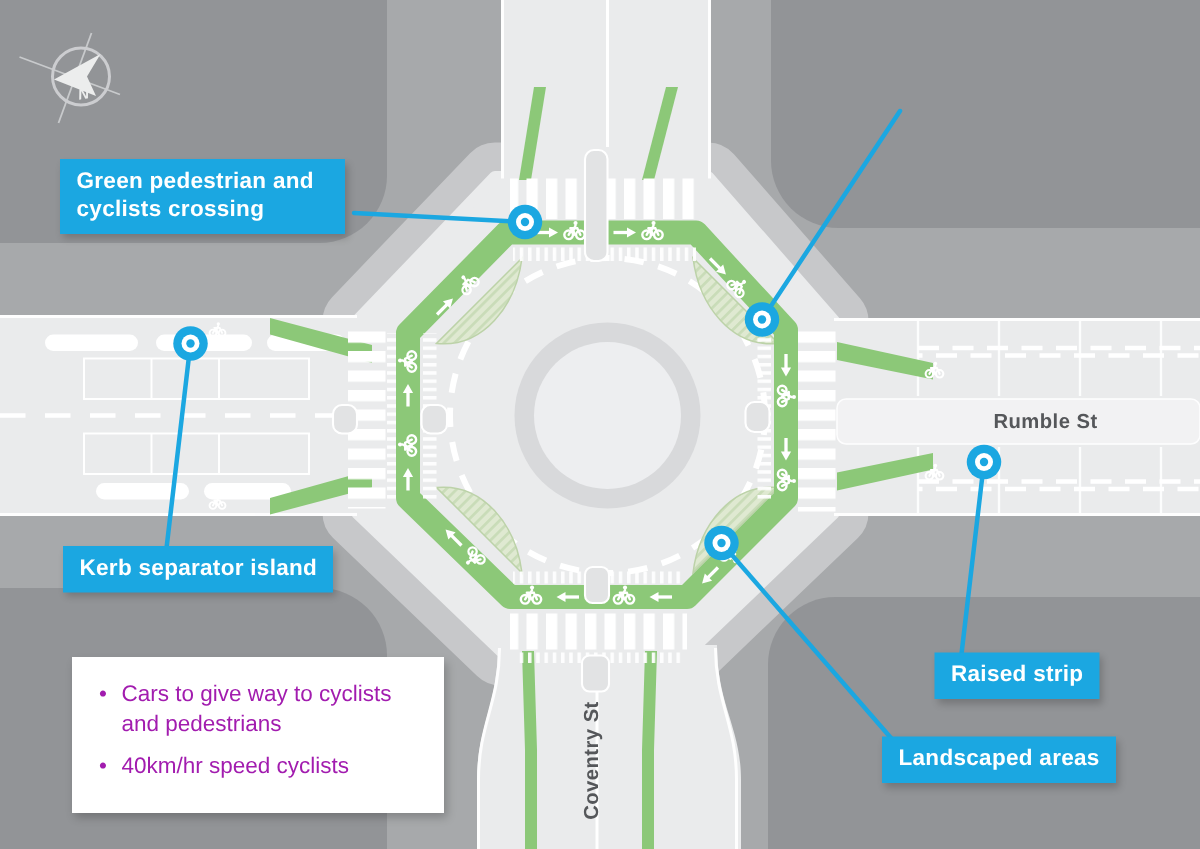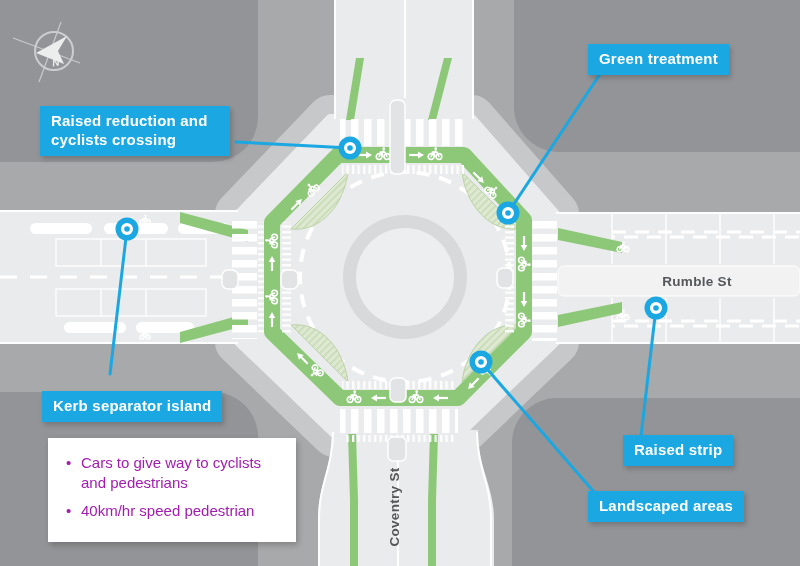--- a/index.html
+++ b/index.html
@@ -5,21 +5,21 @@
   html,body{margin:0;padding:0;background:#a7a9ab;}
   .stage{position:relative;width:800px;height:566px;overflow:hidden;background:#a7a9ab;
          font-family:"Liberation Sans",sans-serif;}
   .stage > svg{position:absolute;left:0;top:0;}
   .callout{position:absolute;background:#1ba7e1;color:#ffffff;font-weight:bold;font-size:15px;
            line-height:1.25;padding:6px 11px;letter-spacing:.2px;white-space:nowrap;
            box-shadow:2px 3px 5px rgba(0,0,0,.20);}
   .callout.wrap{white-space:normal;width:168px;}
   #lbl-raised{left:40px;top:106px;}
   #lbl-green{left:588px;top:44px;}
-  #lbl-kerb{left:42px;top:391px;}
+  #lbl-kerb{left:42px;top:364px;}
   #lbl-rumble{left:623px;top:435px;}
   #lbl-landscaped{left:588px;top:491px;}
   .note{position:absolute;left:48px;top:438px;width:216px;background:#ffffff;color:#a21caf;
         font-size:15px;line-height:1.3;padding:15px 14px 12px 18px;
         box-shadow:2px 3px 6px rgba(0,0,0,.22);}
   .note .item{margin-bottom:9px;padding-left:15px;position:relative;}
   .note .item::before{content:"\2022";position:absolute;left:0;}
   .street{position:absolute;color:#55575a;font-weight:bold;font-size:13.5px;letter-spacing:.3px;
           white-space:nowrap;transform:translate(-50%,-50%);}
   #moray{left:697px;top:281px;}
@@ -240,27 +240,26 @@
 
   <g>
     <line x1="13" y1="38" x2="80" y2="63" stroke="#c8cacc" stroke-width="1.2"></line>
     <line x1="61" y1="22" x2="39" y2="82" stroke="#c8cacc" stroke-width="1.2"></line>
     <circle cx="54" cy="51" r="19" fill="none" stroke="#cccdd0" stroke-width="2"></circle>
     <path d="M36,53 L67,36 L58,51 L64,64 Z" fill="#eceded"></path>
     <text x="52" y="66" font-size="10" font-style="italic" font-weight="bold" fill="#eceded" transform="rotate(-10 55 62)">N</text>
   </g>
 </svg>
 
-<div class="callout wrap" id="lbl-raised">Raised reduction and cyclists crossing</div>
-<div class="callout" id="lbl-green">Green treatment</div>
+<div class="callout wrap" id="lbl-raised">Green pedestrian and cyclists crossing</div>
 <div class="callout" id="lbl-kerb">Kerb separator island</div>
 <div class="callout" id="lbl-rumble">Raised strip</div>
 <div class="callout" id="lbl-landscaped">Landscaped areas</div>
 
 <div class="street" id="moray">Rumble St</div>
 <div class="street" id="coventry">Coventry St</div>
 
 <div class="note">
   <div class="item">Cars to give way to cyclists and pedestrians</div>
-  <div class="item">40km/hr speed pedestrian</div>
+  <div class="item">40km/hr speed cyclists</div>
 </div>
 
 </div>
 
 </body></html>

